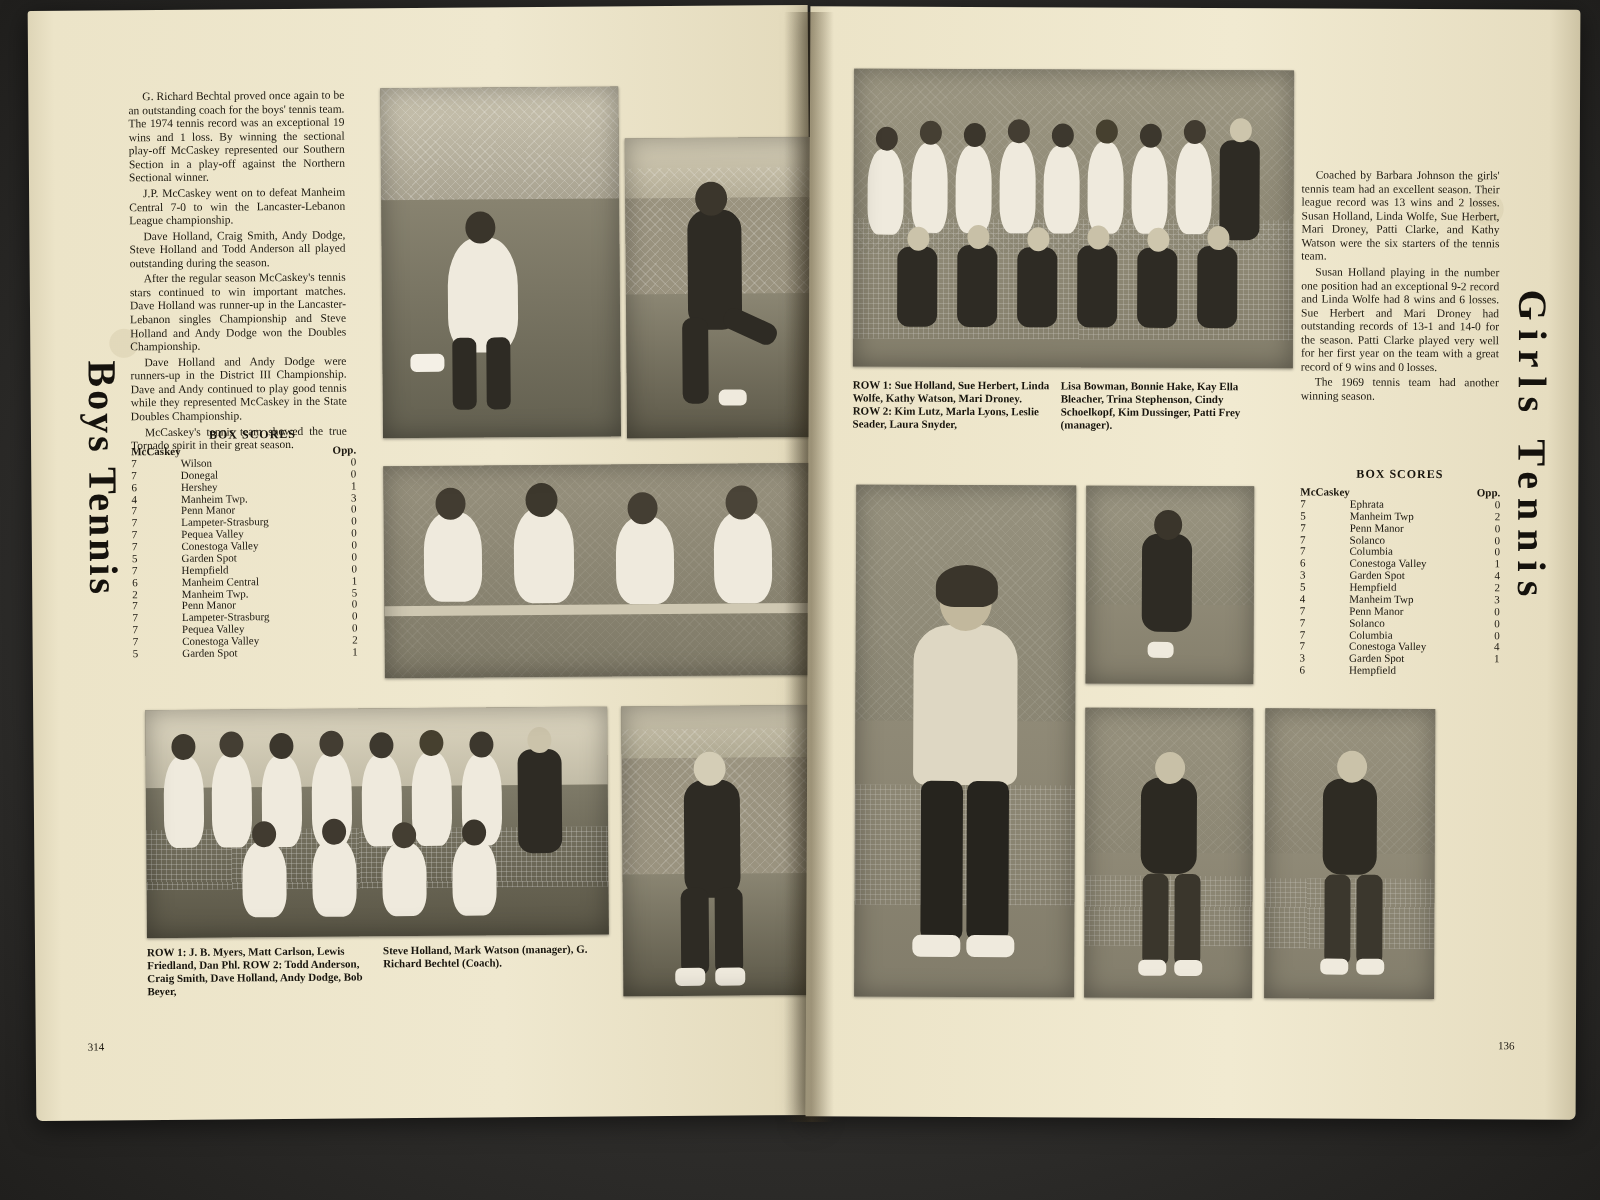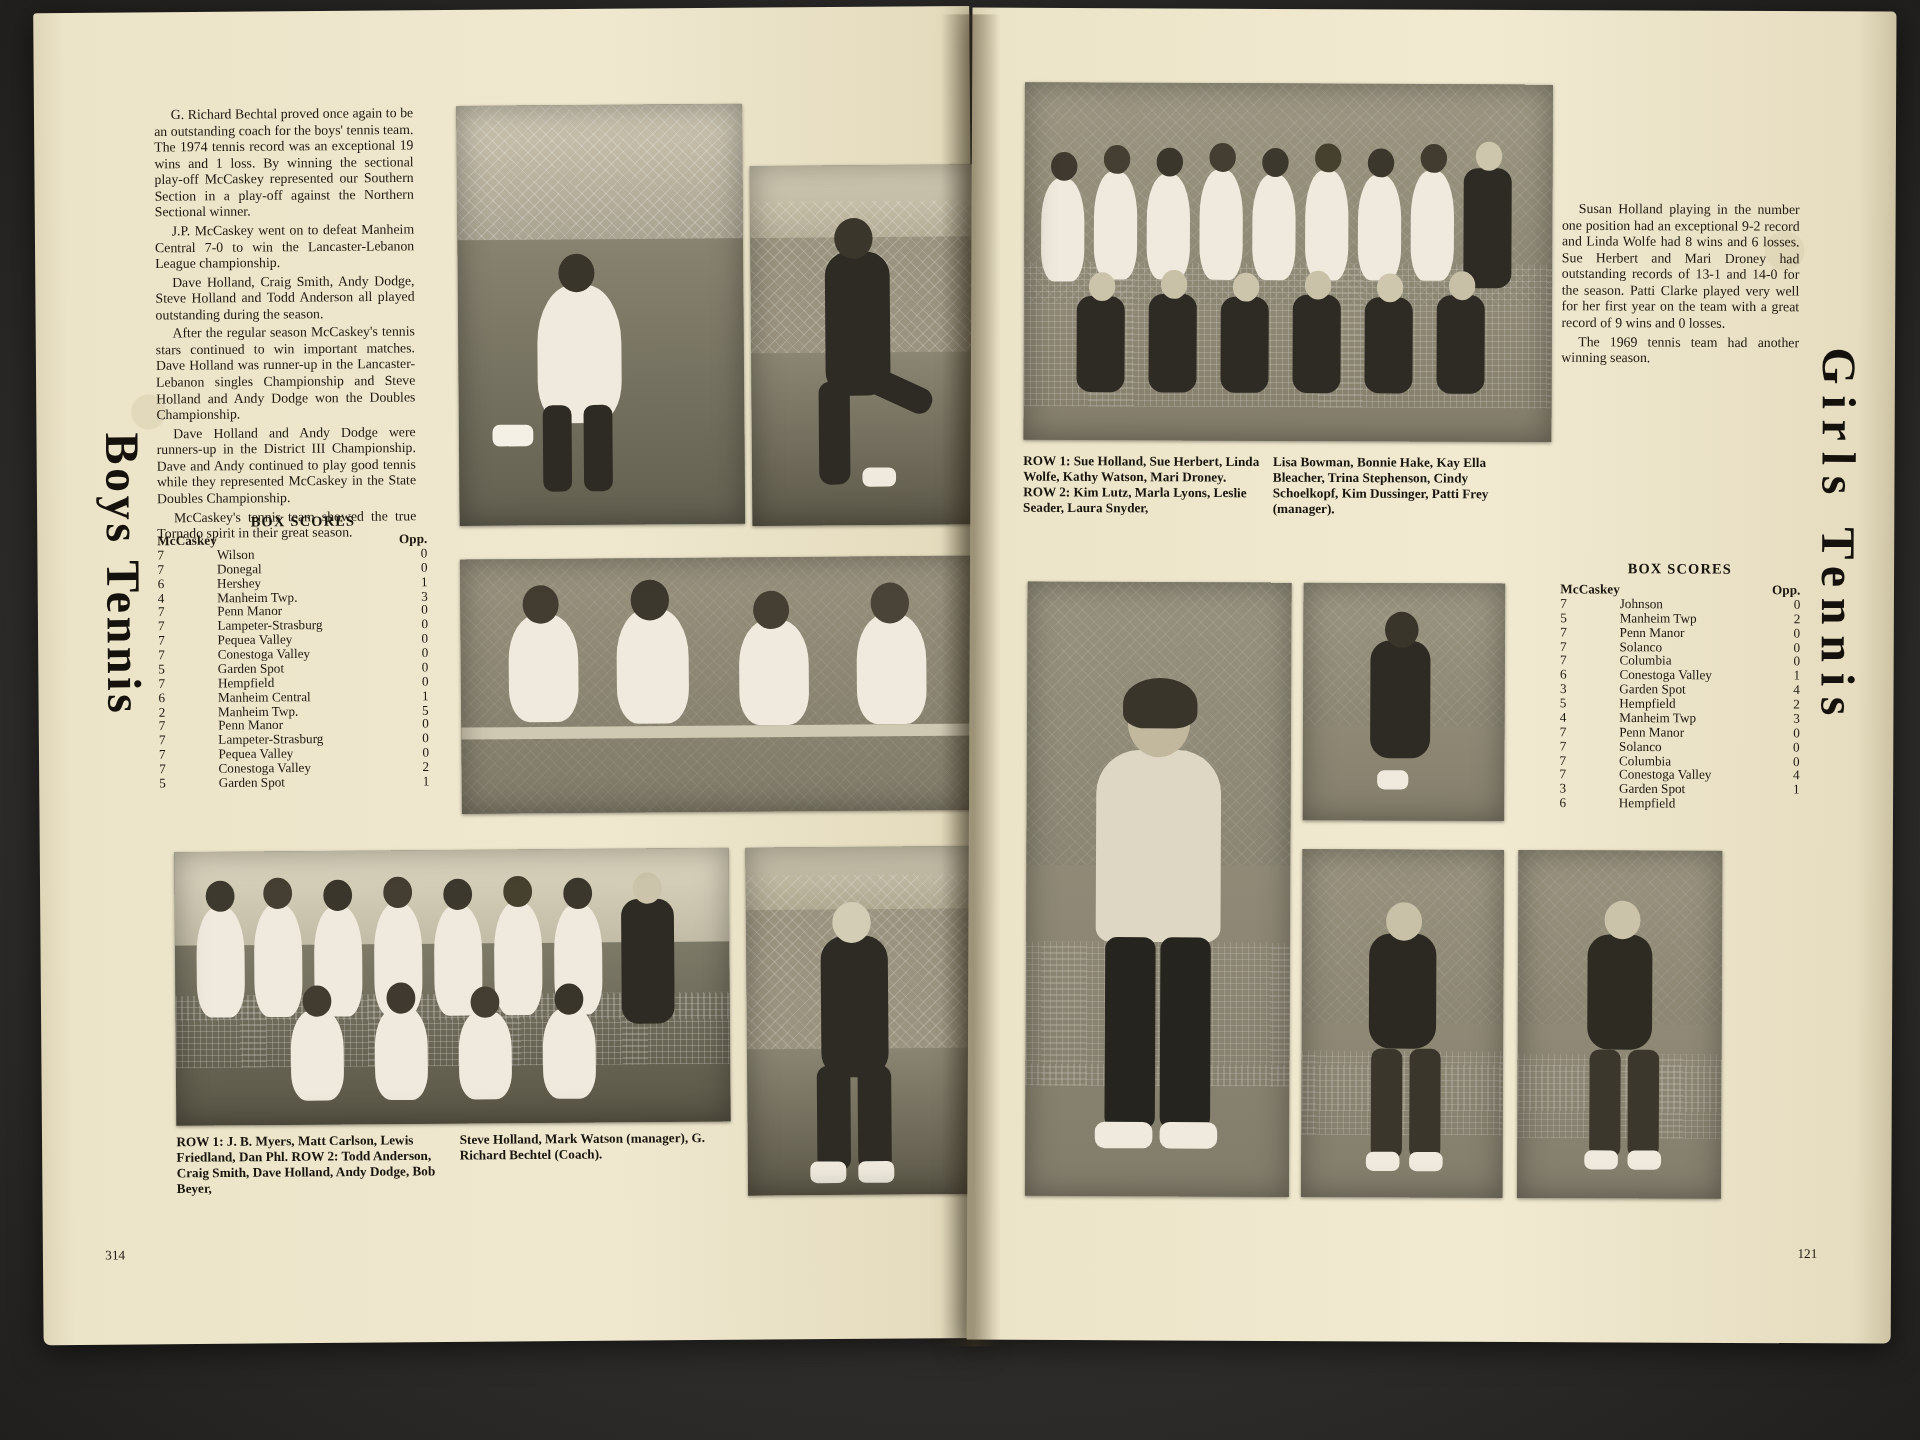--- a/index.html
+++ b/index.html
@@ -377,36 +377,37 @@
           <div class="figdark" style="left:344px;top:176px;width:40px;height:82px;border-radius:12px;"></div>
           <div class="head" style="left:354px;top:156px;width:22px;height:24px;background:#c7bfa6;"></div>
           <div class="vig"></div>
         </div>
       </div>
 
       <div class="cap" style="left:44px;top:372px;width:198px;">ROW 1: Sue Holland, Sue Herbert, Linda Wolfe, Kathy Watson, Mari Droney. ROW 2: Kim Lutz, Marla Lyons, Leslie Seader, Laura Snyder,</div>
       <div class="cap" style="left:252px;top:372px;width:214px;">Lisa Bowman, Bonnie Hake, Kay Ella Bleacher, Trina Stephenson, Cindy Schoelkopf, Kim Dussinger, Patti Frey (manager).</div>
 
       <div class="col" style="left:492px;top:160px;width:198px;">
+        <p>Coached by Barbara Johnson the girls' tennis team had an excellent season. Their league record was 13 wins and 2 losses. Susan Holland, Linda Wolfe, Sue Herbert, Mari Droney, Patti Clarke, and Kathy Watson were the six starters of the tennis team.</p>
         <p>Susan Holland playing in the number one position had an exceptional 9-2 record and Linda Wolfe had 8 wins and 6 losses. Sue Herbert and Mari Droney had outstanding records of 13-1 and 14-0 for the season. Patti Clarke played very well for her first year on the team with a great record of 9 wins and 0 losses.</p>
         <p>The 1969 tennis team had another winning season.</p>
       </div>
 
       <div class="boxtitle" style="left:548px;top:458px;">BOX SCORES</div>
 
       <table class="scores" style="left:492px;top:478px;width:200px;">
         <tbody>
           <tr class="hdr">
             <td class="us">McCaskey</td>
             <td class="team"></td>
             <td class="opp">Opp.</td>
           </tr>
           <tr>
               <td class="us">7</td>
-              <td class="team">Johnson</td>
+              <td class="team">Ephrata</td>
               <td class="opp">0</td>
             </tr>
           <tr>
               <td class="us">5</td>
               <td class="team">Manheim Twp</td>
               <td class="opp">2</td>
             </tr>
           <tr>
               <td class="us">7</td>
               <td class="team">Penn Manor</td>
@@ -525,18 +526,18 @@
           <div class="figdark" style="left:58px;top:70px;width:54px;height:96px;border-radius:18px;background:#2e2b23;"></div>
           <div class="headd" style="left:72px;top:42px;width:30px;height:32px;background:#cac2a9;"></div>
           <div class="figdark" style="left:60px;top:166px;width:26px;height:90px;border-radius:8px;background:#3b372d;"></div>
           <div class="figdark" style="left:92px;top:166px;width:26px;height:90px;border-radius:8px;background:#3b372d;"></div>
           <div class="figure" style="left:56px;top:250px;width:28px;height:16px;border-radius:6px;"></div>
           <div class="figure" style="left:92px;top:250px;width:28px;height:16px;border-radius:6px;"></div>
           <div class="vig"></div>
         </div>
       </div>
 
-      <div class="pageno" style="left:692px;top:1030px;">121</div>
+      <div class="pageno" style="left:692px;top:1030px;">136</div>
     </div>
 
     <div class="gutter"></div>
   </div>
 </div>
 
 </body></html>

